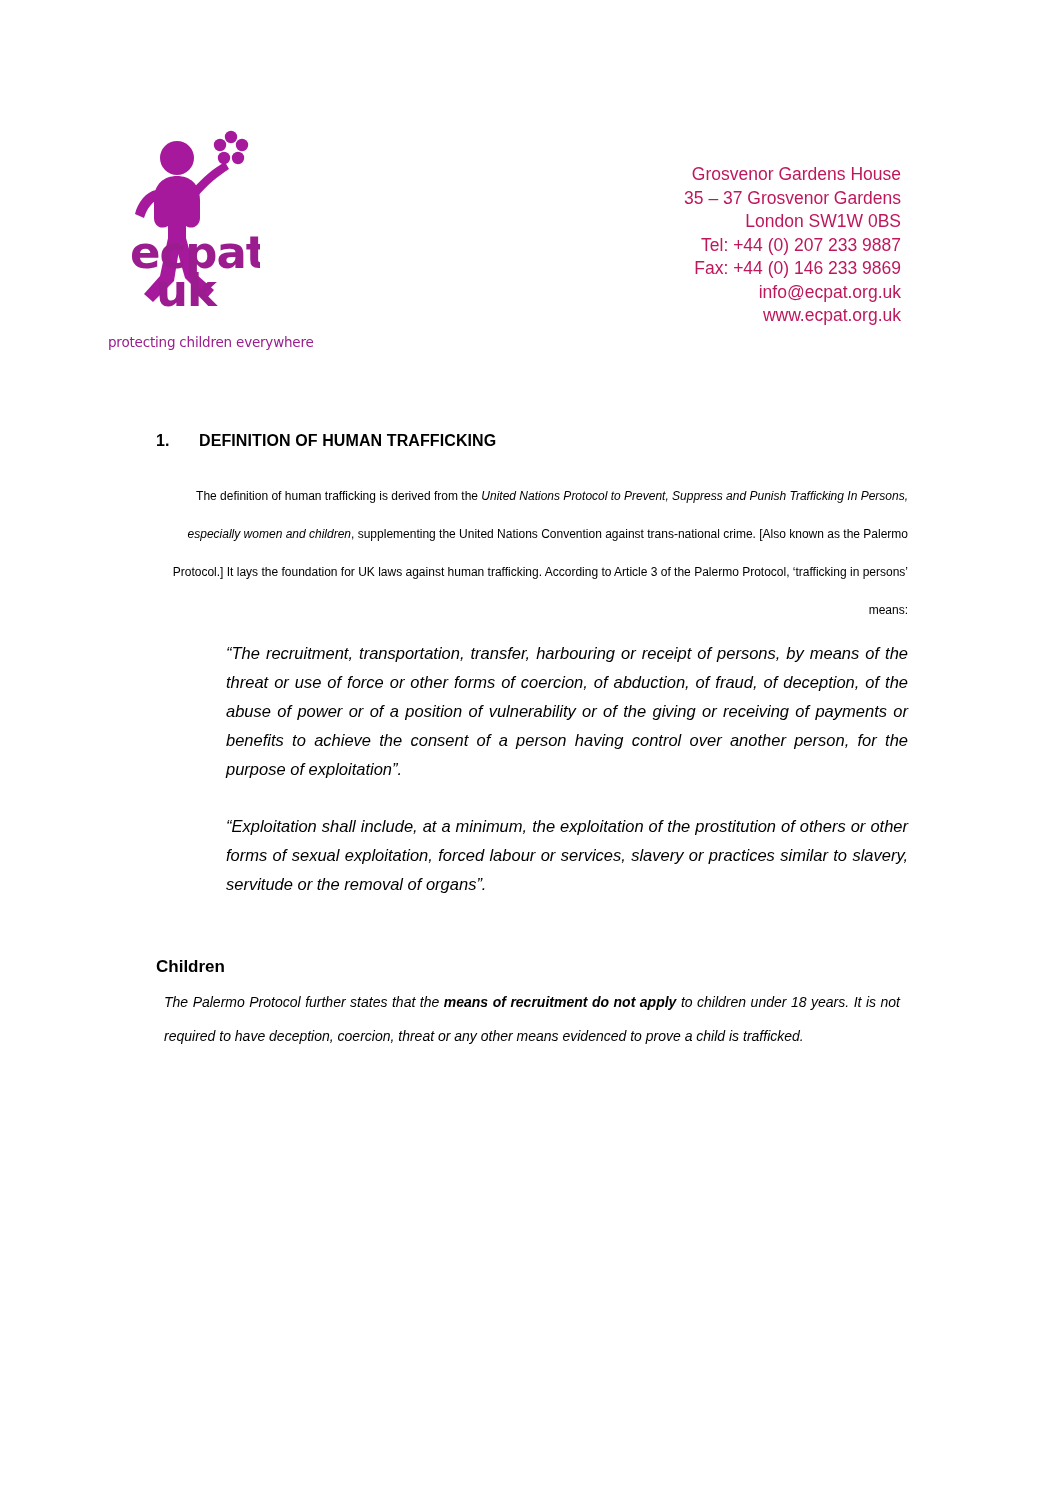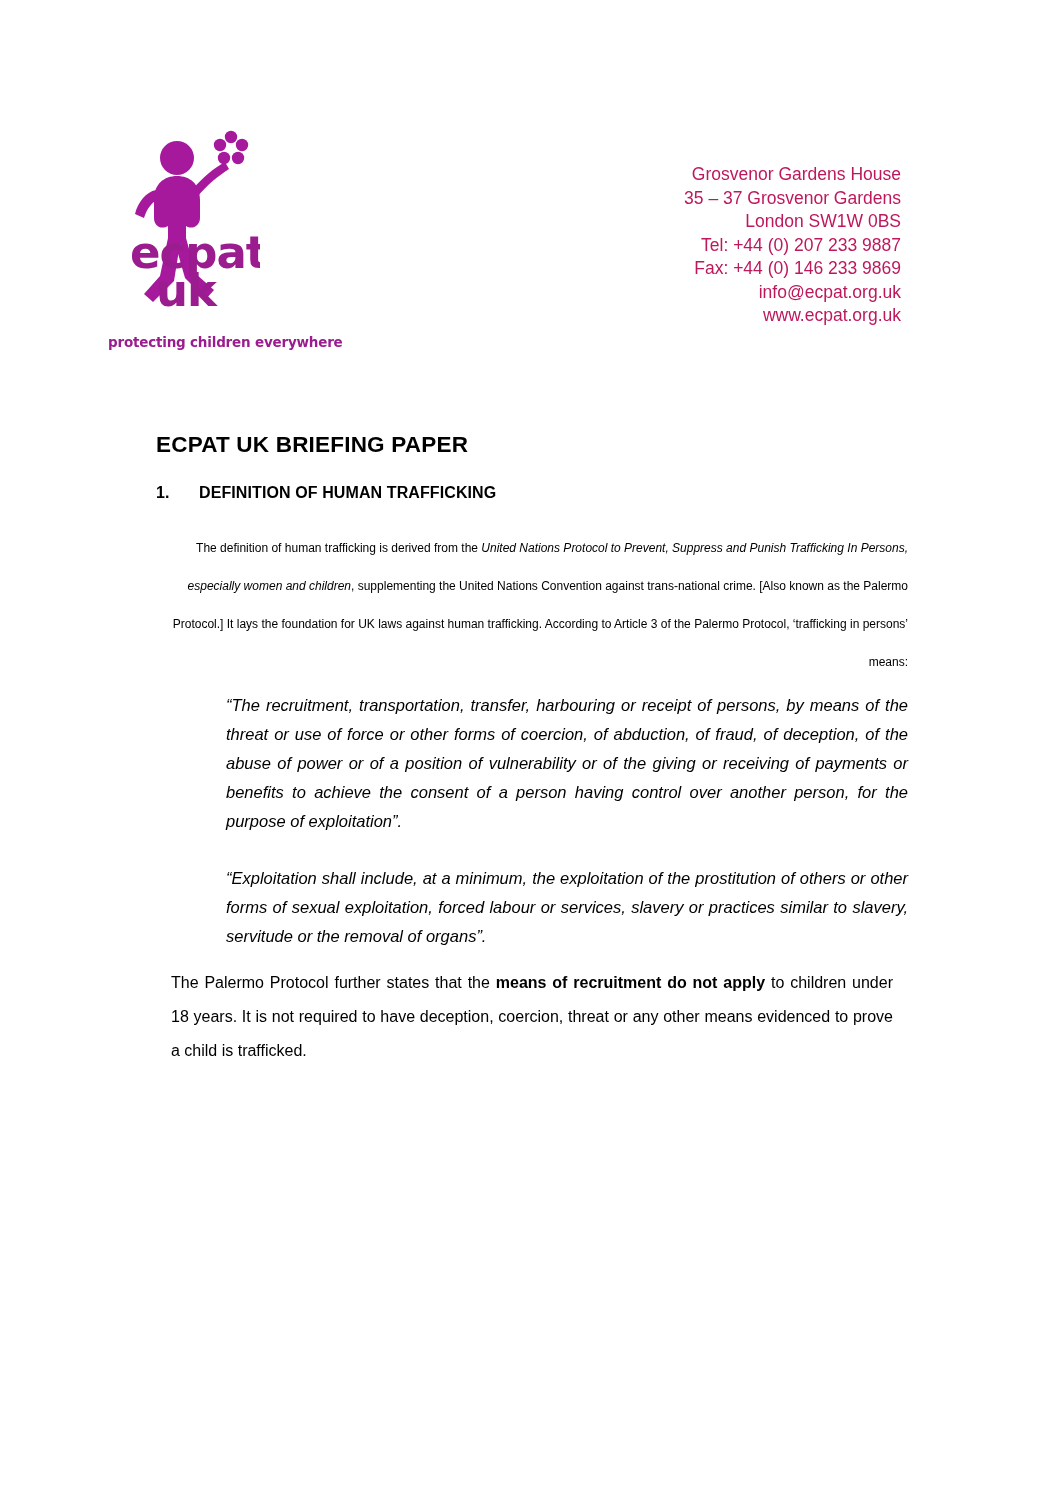--- a/index.html
+++ b/index.html
@@ -44,21 +44,21 @@
     left: 22px;
     top: 0px;
     width: 130px;
     height: 185px;
   }
   .logo-tagline {
     position: absolute;
     left: 0px;
     top: 208px;
     font-size: 13.5px;
-    font-weight: bold;
+    font-weight: normal;
     color: #9A1C8F;
     letter-spacing: -0.2px;
     white-space: nowrap;
     font-family: "DejaVu Sans", sans-serif;
   }
 
   .contact-block {
     position: absolute;
     right: 157px;
     top: 163px;
@@ -119,24 +119,25 @@
   }
   .quote.second {
     margin-top: 28px;
   }
   .sub-heading {
     font-size: 17px;
     font-weight: bold;
     margin: 58px 0 6px 0;
   }
   p.closing-para {
-    font-size: 16px;
+    font-size: 14px;
     line-height: 34px;
-    margin: 15px;
+    margin: 8px;
     text-align: justify;
+    font-style: italic;
   }
   .ital { font-style: italic; }
   .bold { font-weight: bold; }
 </style>
 </head>
 <body>
 
 <div class="page">
 
   <div class="header">
@@ -180,30 +181,30 @@
       <div>Tel: +44 (0) 207 233 9887</div>
       <div>Fax: +44 (0) 146 233 9869</div>
       <div>info@ecpat.org.uk</div>
       <div>www.ecpat.org.uk</div>
     </div>
 
   </div>
 
   <div class="doc">
 
-    <h1 class="doc-title">ECPAT UK BRIEFING PAPER</h1>
 
     <div class="section-heading">
       <span class="num">1.</span><span>DEFINITION OF HUMAN TRAFFICKING</span>
     </div>
 
     <p class="body-para"><span> The definition of human trafficking is derived from the </span><span class="ital">United Nations Protocol to Prevent, Suppress and Punish Trafficking In Persons, especially women and children</span><span>, supplementing the United Nations Convention against trans-national crime. [Also known as the Palermo Protocol.] It lays the foundation for UK laws against human trafficking. According to Article 3 of the Palermo Protocol, ‘trafficking in persons’ means:</span></p>
 
     <p class="quote first">“The recruitment, transportation, transfer, harbouring or receipt of persons, by means of the threat or use of force or other forms of coercion, of abduction, of fraud, of deception, of the abuse of power or of a position of vulnerability or of the giving or receiving of payments or benefits to achieve the consent of a person having control over another person, for the purpose of exploitation”.</p>
 
     <p class="quote second">“Exploitation shall include, at a minimum, the exploitation of the prostitution of others or other forms of sexual exploitation, forced labour or services, slavery or practices similar to slavery, servitude or the removal of organs”.</p>
 
+    <div class="sub-heading">Children</div>
 
     <p class="closing-para"><span>The Palermo Protocol further states that the </span><span class="bold">means of recruitment do not apply</span><span> to children under 18 years.  It is not required to have deception, coercion, threat or any other means evidenced to prove a child is trafficked.</span></p>
 
   </div>
 
 </div>
 
 </body></html>

